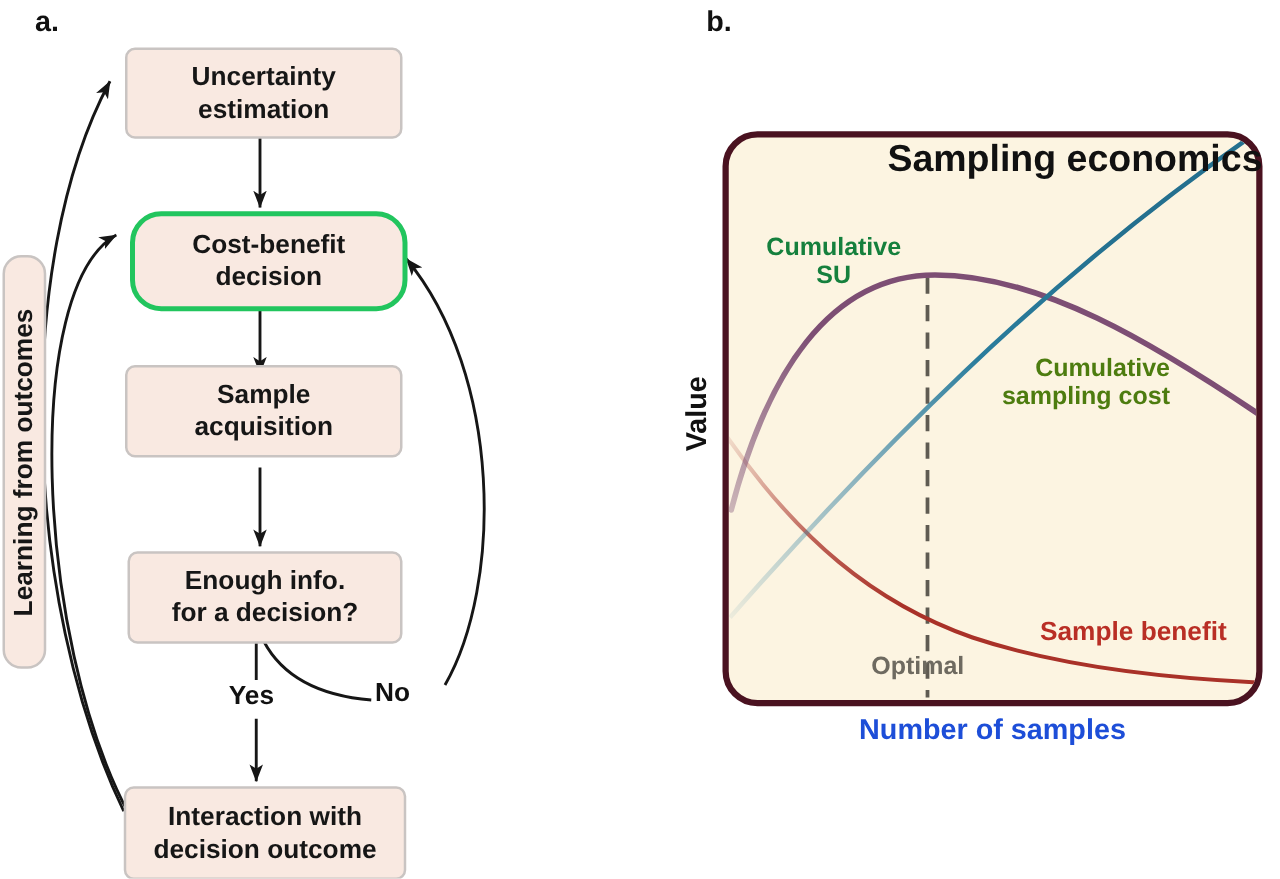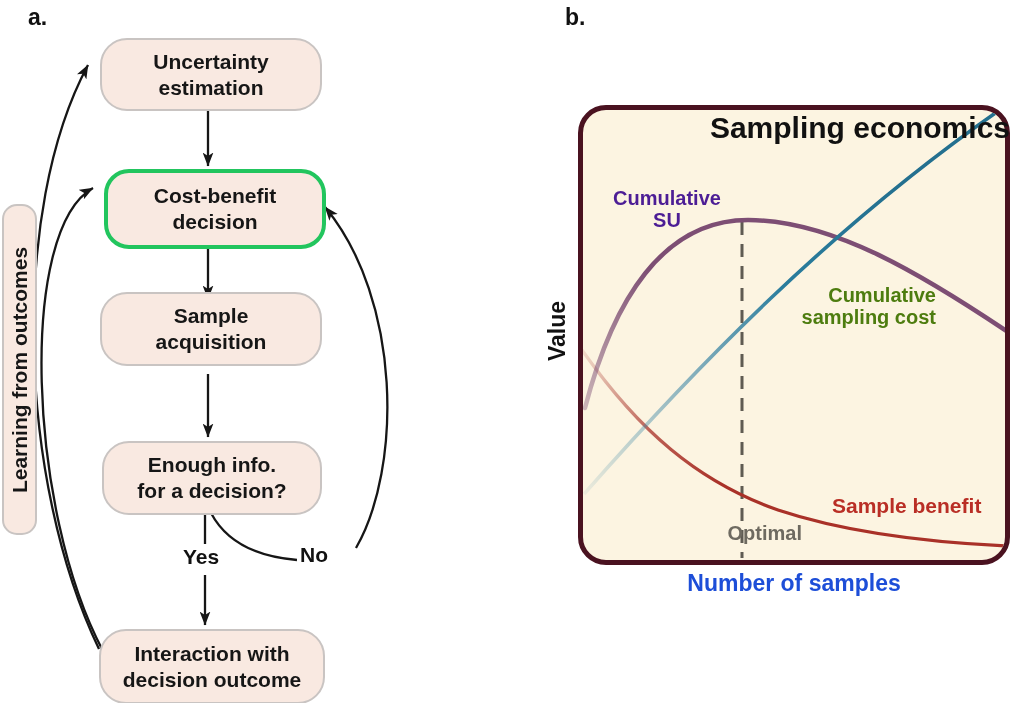--- a/index.html
+++ b/index.html
@@ -6,21 +6,21 @@
   .canvas{
     position:relative;width:1024px;height:703px;background:#ffffff;
     font-family:"Liberation Sans","DejaVu Sans",sans-serif;color:#1a1a1a;overflow:hidden;
   }
   .panel-label{position:absolute;font-size:23px;font-weight:bold;color:#111;}
   
   .flow-svg{position:absolute;left:0;top:0;width:560px;height:703px;}
   .fbox{
     position:absolute;display:flex;align-items:center;justify-content:center;
     text-align:center;font-size:21px;font-weight:bold;line-height:1.22;
-    background:#f9e9e1;border:2px solid #c9c4c2;border-radius:27px;
+    background:#f9e9e1;border:2px solid #c9c4c2;border-radius:8px;
     white-space:pre-line;color:#161616;
   }
   .b-uncertainty{left:100px;top:38px;width:218px;height:69px;}
   .b-costbenefit{left:104px;top:169px;width:214px;height:72px;border:4px solid #22c55e;border-radius:25px;}
   .b-sample{left:100px;top:292px;width:218px;height:70px;}
   .b-enough{left:102px;top:441px;width:216px;height:70px;}
   .b-interaction{left:99px;top:629px;width:222px;height:71px;}
   .branch-label{position:absolute;font-size:21px;font-weight:bold;color:#111;text-align:left;}
   .yes-label{left:183px;top:545px;width:48px;}
   .no-label{left:300px;top:543px;width:44px;}
@@ -38,24 +38,24 @@
   .chart-box{
     position:absolute;left:38px;top:105px;width:432px;height:460px;box-sizing:border-box;
     background:#fcf4e1;border:5px solid #4a1220;border-radius:28px;overflow:hidden;
   }
   .chart-svg{position:absolute;left:0;top:0;}
   .chart-title{
     position:absolute;left:38px;top:111px;width:432px;text-align:right;
     font-size:30px;font-weight:bold;color:#111;
   }
   .curve-label{position:absolute;font-weight:bold;font-size:20px;line-height:1.1;}
-  .lbl-su{left:66px;top:187px;width:122px;text-align:center;color:#4c1d95;}
+  .lbl-su{left:66px;top:187px;width:122px;text-align:center;color:#15803d;}
   .lbl-cost{left:226px;top:284px;width:170px;text-align:right;color:#4d7c0f;}
   .lbl-benefit{left:292px;top:494px;width:200px;font-size:21px;color:#b92e25;}
-  .lbl-optimal{left:142px;top:522px;width:120px;color:#6e6a60;text-align:right;}
+  .lbl-optimal{left:157px;top:522px;width:120px;color:#6e6a60;}
   .ylabel{
     position:absolute;left:-28px;top:317px;width:90px;height:28px;transform:rotate(-90deg);
     text-align:center;font-size:23px;font-weight:bold;color:#111;line-height:28px;
   }
   .xlabel{
     position:absolute;left:38px;top:570px;width:432px;text-align:center;
     font-size:23px;font-weight:bold;color:#1d4ed8;
   }
 </style>
 </head>

